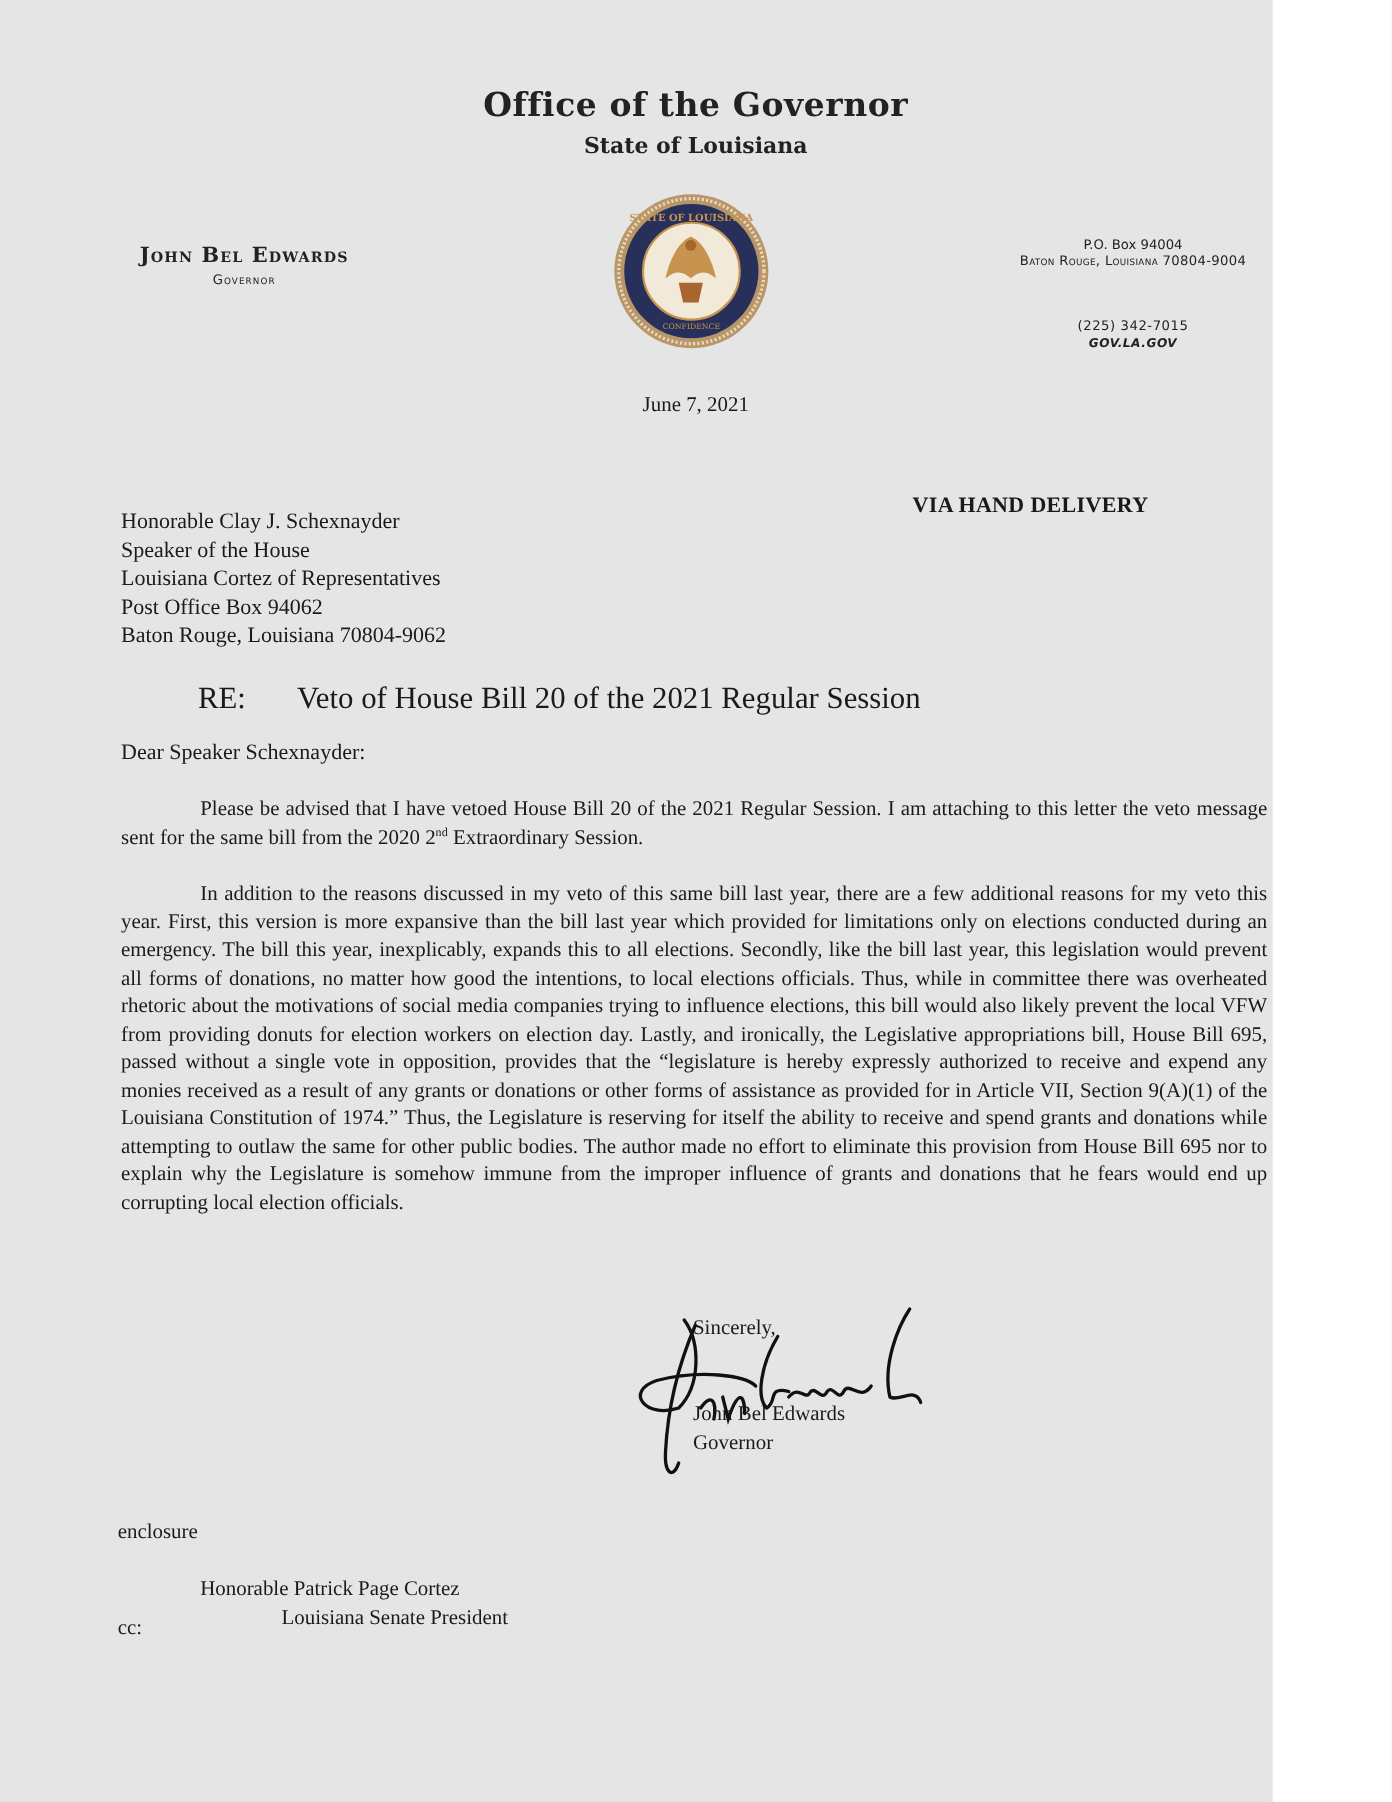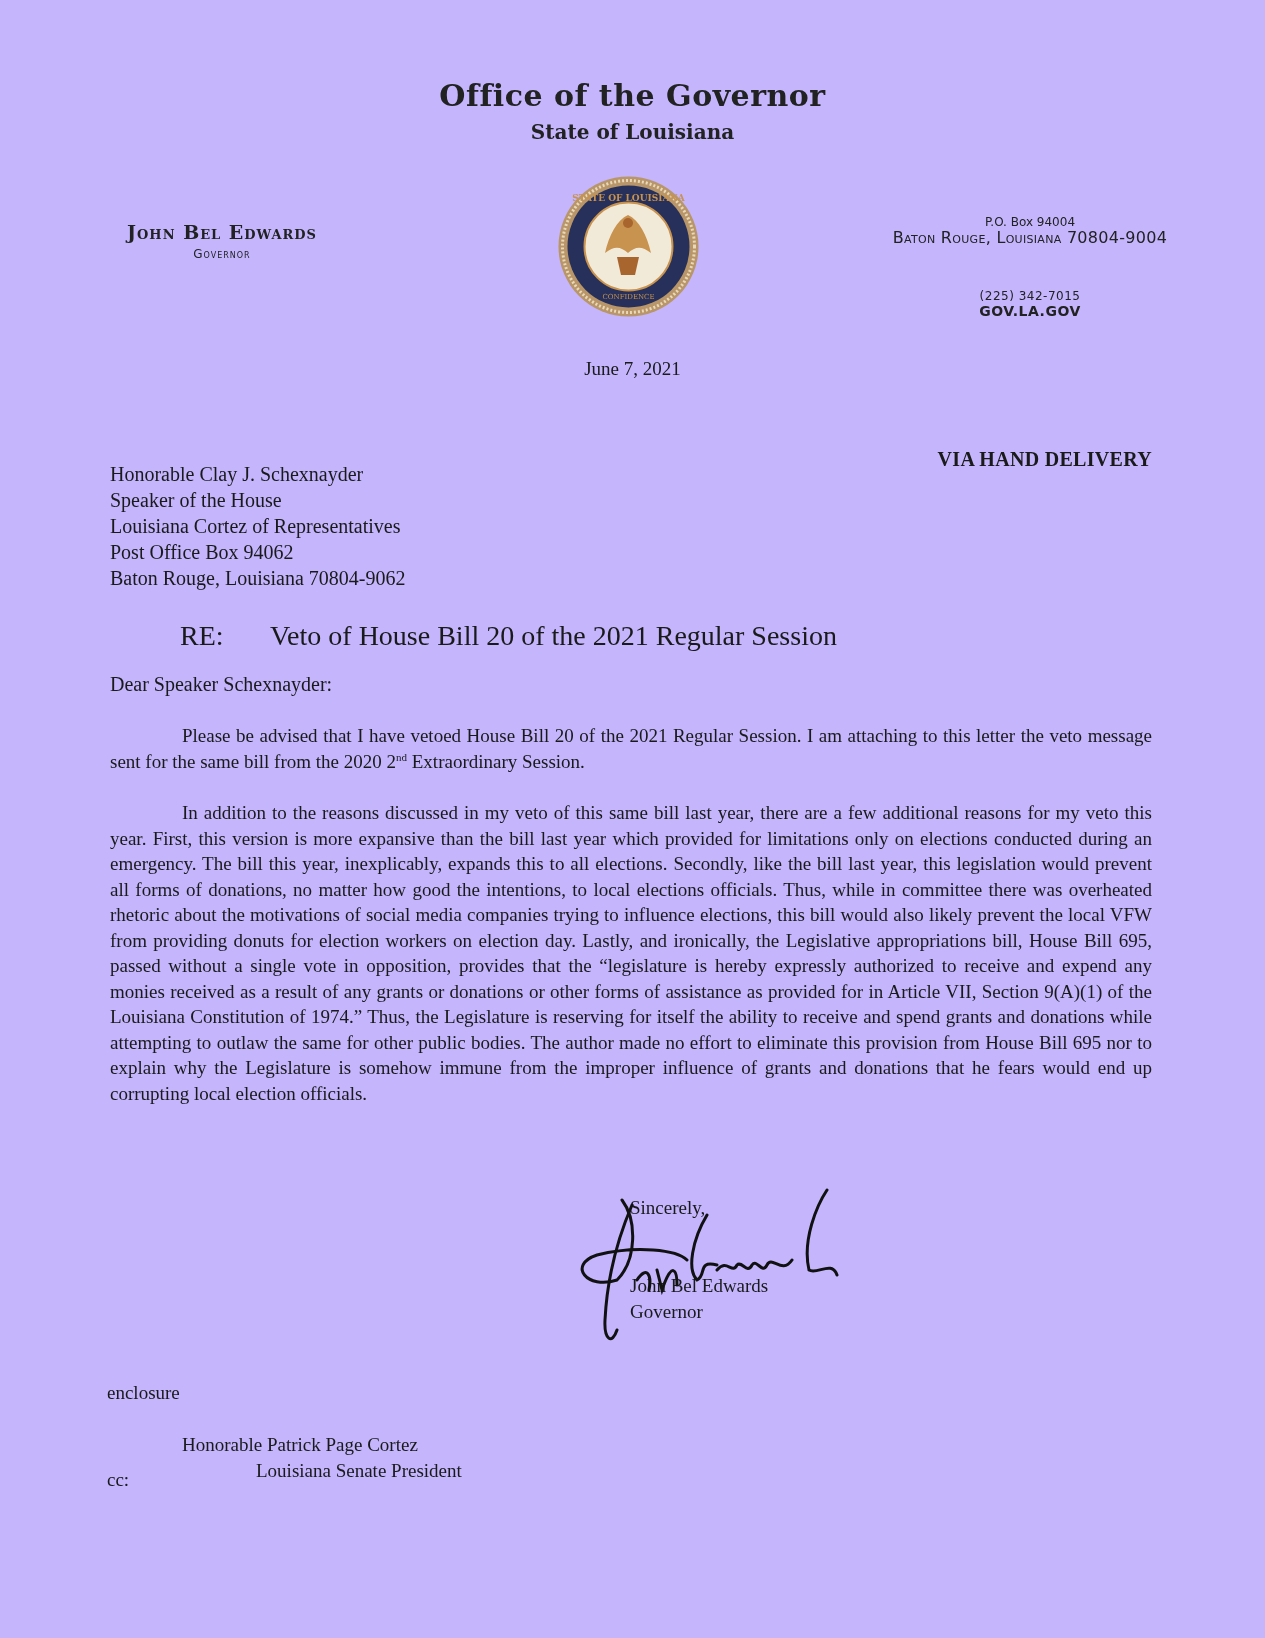--- a/index.html
+++ b/index.html
@@ -1,36 +1,36 @@
 <!DOCTYPE html>
 <html><head>
 <meta charset="utf-8">
 <style>
   html, body { margin: 0; padding: 0; background: #ffffff; }
   body { width: 1265px; height: 1638px; position: relative; overflow: hidden; color: #1a1a1a; font-family: "Liberation Serif", serif; }
-  .page { position: absolute; left: 0; top: 0; width: 1265px; height: 1638px; background: #c4b5fd; }
+  .page { position: absolute; left: 0; top: 0; width: 1157px; height: 1638px; background: #e5e5e5; }
 
   .letterhead-title { position: absolute; left: 0; width: 1265px; top: 78px; text-align: center;
     font-family: "DejaVu Serif", serif; font-weight: bold; font-size: 30px; letter-spacing: 0.5px; color: #222; }
   .letterhead-sub { position: absolute; left: 0; width: 1265px; top: 120px; text-align: center;
     font-family: "DejaVu Serif", serif; font-weight: bold; font-size: 20px; color: #222; }
 
   .gov-name { position: absolute; left: 92px; top: 221px; width: 260px; text-align: center;
     font-family: "DejaVu Serif", serif; font-weight: bold; font-size: 19px; letter-spacing: 1px; color: #222; font-variant: small-caps; }
   .gov-title { position: absolute; left: 92px; top: 247px; width: 260px; text-align: center;
     font-family: "DejaVu Sans", sans-serif; font-size: 12px; letter-spacing: 1px; color: #222; font-variant: small-caps; }
 
   .seal { position: absolute; left: 557px; top: 175px; width: 143px; height: 143px; }
 
   .contact { position: absolute; left: 880px; top: 215px; width: 300px; text-align: center;
     font-family: "DejaVu Sans", sans-serif; color: #222; line-height: 15px; }
   .contact .l1 { font-size: 12px; }
-  .contact .l2 { font-size: 16px; font-variant: small-caps; letter-spacing: 0.3px; }
+  .contact .l2 { font-size: 12px; font-variant: small-caps; letter-spacing: 0.3px; }
   .contact .l3 { font-size: 12px; letter-spacing: 0.5px; margin-top: 44px; }
-  .contact .l4 { font-size: 14px; letter-spacing: 0.5px; font-weight: bold; }
+  .contact .l4 { font-size: 11px; letter-spacing: 0.5px; font-weight: bold; font-style: italic; }
 
   .date { position: absolute; left: 0; width: 1265px; top: 358px; text-align: center; font-size: 19px; }
 
   .delivery { position: absolute; right: 113px; top: 448px; font-weight: bold; font-size: 20px; letter-spacing: 0.3px; }
 
   .recipient { position: absolute; left: 110px; top: 461px; font-size: 20px; line-height: 26px; }
   .re { position: absolute; left: 180px; top: 620px; font-size: 28px; }
   .re .re-label { display: inline-block; width: 90px; }
   .salutation { position: absolute; left: 110px; top: 673px; font-size: 20px; }
 

